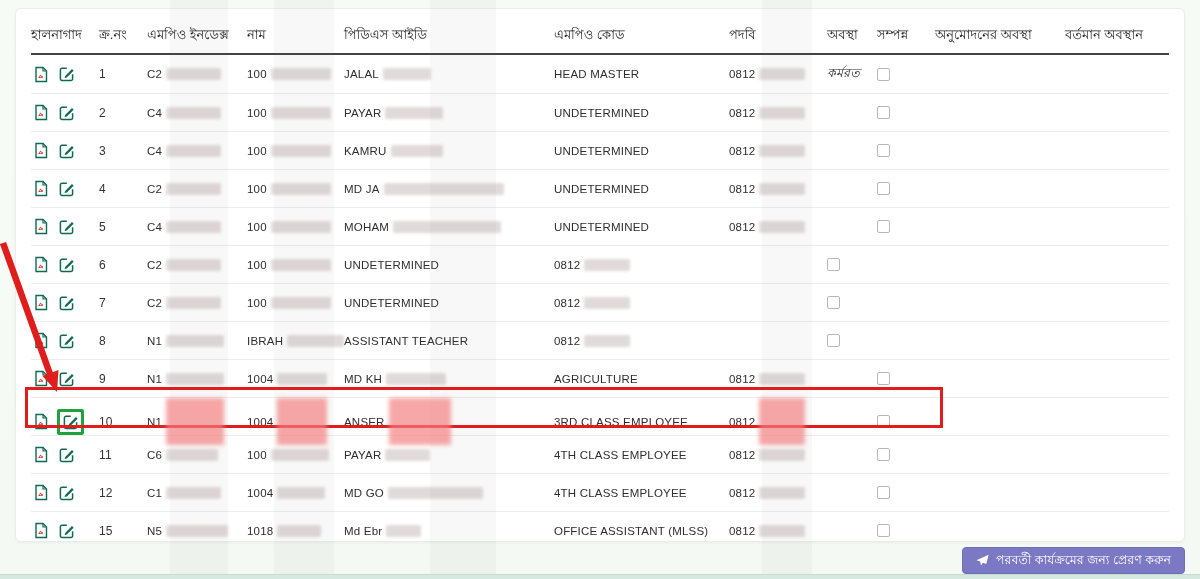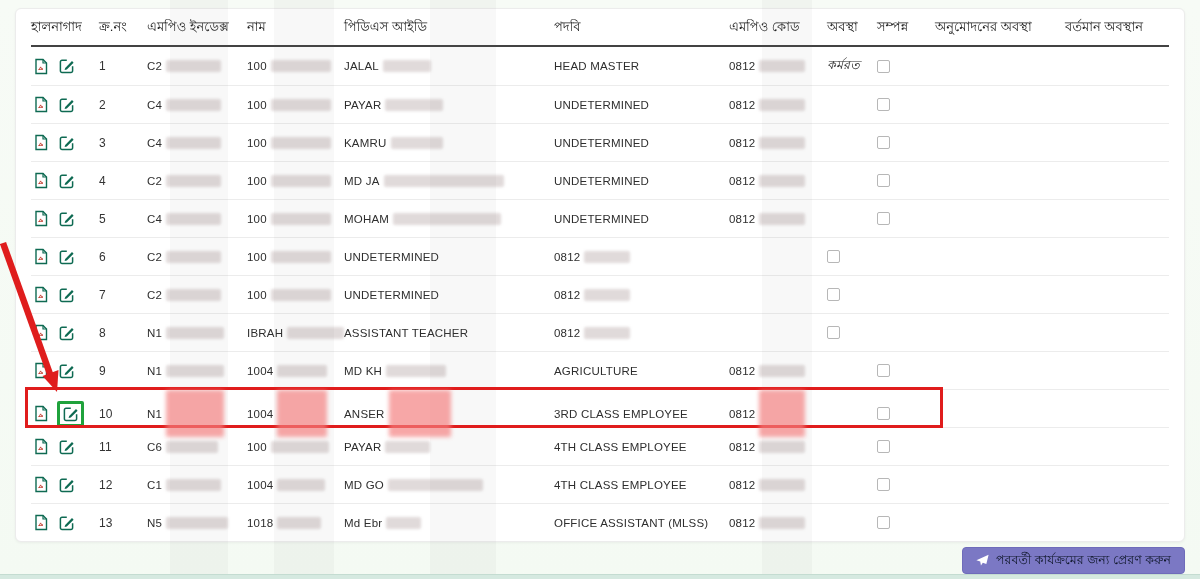--- a/index.html
+++ b/index.html
@@ -4,21 +4,21 @@
 <style>
   * { margin:0; padding:0; box-sizing:border-box; }
   html,body { width:1200px; height:579px; }
   body { font-family:"Liberation Sans", sans-serif; background:#f5faf4; }
   .page { position:relative; width:1200px; height:579px; overflow:hidden;
           background:linear-gradient(180deg,#f7fbf6 0%,#f4faf3 100%); }
 
   
   .card { position:absolute; left:15px; top:8px; width:1170px; height:534px;
           background:#ffffff; border:1px solid #ececec; border-radius:6px;
-          box-shadow:0 1px 3px rgba(0,0,0,.05); padding:0 15px; }
+          box-shadow:0 1px 3px rgba(0,0,0,.05); padding:8px 15px; }
   .grid-row { display:grid;
       grid-template-columns:68px 48px 100px 97px 210px 175px 98px 50px 58px 130px 106px; }
   .thead { height:38px; border-bottom:2px solid #434343; }
   .th { display:flex; align-items:center; font-size:13px; color:#222222;
         white-space:nowrap; overflow:visible; }
   .tbody .row { height:38px; }
   .row + .row { border-top:1px solid #ececec; }
   .cell { display:flex; align-items:center; font-size:11.5px; color:#2e2e2e;
           letter-spacing:.2px; white-space:nowrap; overflow:visible; }
   .c-ser { font-size:12px; color:#333; }
@@ -43,21 +43,21 @@
         background:#fff; cursor:pointer; }
 
   
   .redbox { position:absolute; left:25px; top:387px; width:918px; height:41px;
             border:3px solid #e01c1c; z-index:3; pointer-events:none; }
   .arrow-svg { position:absolute; left:0; top:0; z-index:6; pointer-events:none; }
 
   
   .submit { position:absolute; right:15px; bottom:5px; height:27px;
             display:inline-flex; align-items:center; gap:7px; padding:0 13px;
-            background:#7b78c4; color:#0f172a; border:1px solid #6f6cba;
+            background:#7b78c4; color:#ffffff; border:1px solid #6f6cba;
             border-radius:4px; font-size:12.5px; font-family:"Liberation Sans",sans-serif;
             cursor:pointer; z-index:5; }
   .bottom-strip { position:absolute; left:0; right:0; bottom:0; height:5px;
                   background:#d5e9e0; border-top:1px solid #c4dcd1; z-index:4; }
 </style>
 </head>
 <body>
 
 <div class="page">
 
@@ -66,22 +66,22 @@
   <div class="vstrip" style="left:430px;width:66px;"></div>
   <div class="vstrip" style="left:762px;width:50px;"></div>
 
   <div class="card">
     <div class="thead grid-row">
       <div class="th">হালনাগাদ</div>
       <div class="th">ক্র.নং</div>
       <div class="th">এমপিও ইনডেক্স</div>
       <div class="th">নাম</div>
       <div class="th">পিডিএস আইডি</div>
+      <div class="th">এমপিও কোড</div>
       <div class="th">পদবি</div>
-      <div class="th">এমপিও কোড</div>
       <div class="th">অবস্থা</div>
       <div class="th">সম্পন্ন</div>
       <div class="th">অনুমোদনের অবস্থা</div>
       <div class="th">বর্তমান অবস্থান</div>
     </div>
     <div class="tbody" id="tbody">
         <div class="row grid-row">
     <div class="cell c-upd">
       <span class="icn">
               <svg width="14" height="17" viewBox="0 0 14 17">
@@ -435,21 +435,21 @@
   <path d="M4.6 11.5 q1.2-0.3 2-2.6 q0.5 2.3 2.4 2.2 q-2.6 0.6-4.4 0.4 z" fill="none" stroke="#c0392b" stroke-width="0.9"></path>
 </svg>
             </span>
       <span class="icn ">
               <svg width="16" height="16" viewBox="0 0 16 16">
   <path d="M13.6 8.2 v4.6 a1.6 1.6 0 0 1 -1.6 1.6 h-9 a1.6 1.6 0 0 1 -1.6 -1.6 v-9 a1.6 1.6 0 0 1 1.6 -1.6 h4.8" fill="none" stroke="#0e6a52" stroke-width="1.5"></path>
   <path d="M6.2 9.9 l6.8-6.8 1.6 1.6 -6.8 6.8 -2.2 0.6 z" fill="#0e6a52"></path>
 </svg>
             </span>
     </div>
-    <div class="cell c-ser">13</div>
+    <div class="cell c-ser">15</div>
     <div class="cell">N5<span class="smear" style="width:62px"></span></div>
     <div class="cell">1018<span class="smear" style="width:44px"></span></div>
     <div class="cell">Md Ebr<span class="smear" style="width:35px"></span></div>
     <div class="cell">OFFICE ASSISTANT (MLSS)</div>
     <div class="cell">0812<span class="smear" style="width:46px"></span></div>
     <div class="cell bn"></div>
     <div class="cell">
             <span class="cb"></span>
           </div>
     <div class="cell"></div>

